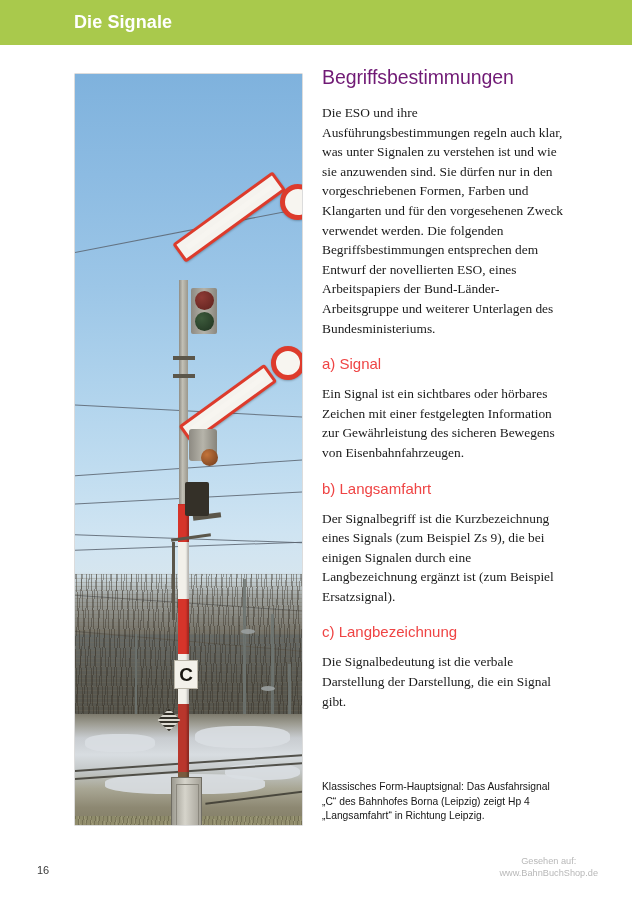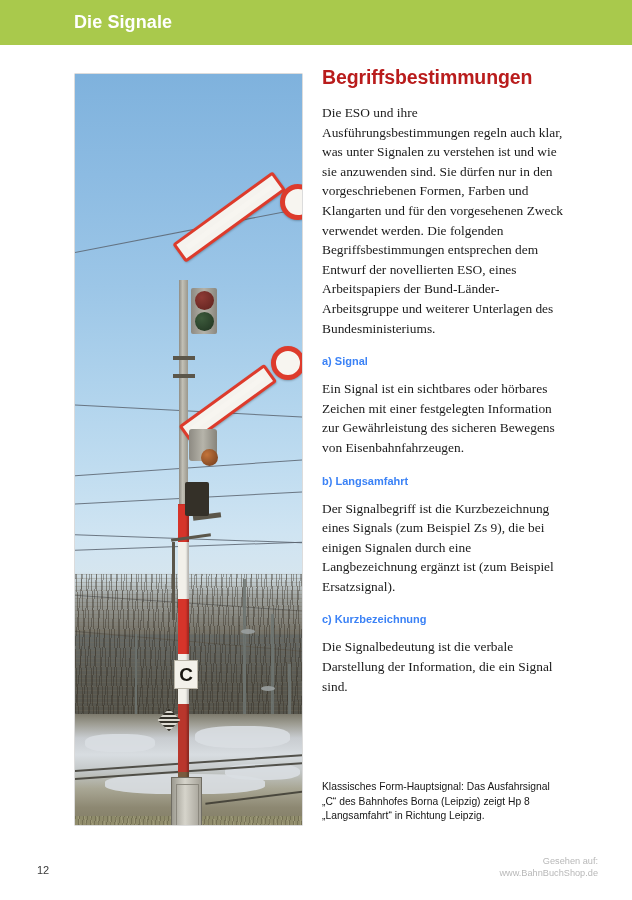--- a/index.html
+++ b/index.html
@@ -312,38 +312,38 @@
   
   .col-right {
     position: absolute;
     left: 322px;
     top: 66px;
     width: 242px;
   }
   .h1 {
     font-family: "Liberation Sans", sans-serif;
     font-size: 19.5px;
-    font-weight: bold;
-    color: #b91c1c;
+    font-weight: normal;
+    color: #701a75;
     margin: 0 0 14px 0;
     letter-spacing: -0.1px;
   }
   .body-text {
     font-family: "Liberation Serif", serif;
     font-size: 13.4px;
     line-height: 19.6px;
     color: #1a1a1a;
     margin: 0 0 17px 0;
     text-align: left;
   }
   .sub-h {
     font-family: "Liberation Sans", sans-serif;
-    font-size: 11px;
-    font-weight: bold;
-    color: #3b82f6;
+    font-size: 15px;
+    font-weight: normal;
+    color: #ef4444;
     margin: 0 0 1px 0;
   }
   .section { margin-bottom: 17px; }
   .section .body-text { margin-bottom: 0; margin-top: 12px; }
 
   .caption {
     position: absolute;
     left: 322px;
     top: 780px;
     width: 238px;
@@ -359,21 +359,21 @@
     left: 37px;
     top: 864px;
     font-family: "Liberation Sans", sans-serif;
     font-size: 11px;
     color: #3a3a3a;
   }
   .watermark {
     position: absolute;
     right: 34px;
     top: 856px;
-    text-align: right;
+    text-align: center;
     font-family: "Liberation Sans", sans-serif;
     font-size: 9.2px;
     line-height: 11.6px;
     color: #b8b8b8;
   }
 </style>
 </head>
 <body>
 
 <div class="header-bar"></div>
@@ -464,25 +464,25 @@
     <div class="sub-h">a) Signal</div>
     <p class="body-text">Ein Signal ist ein sichtbares oder hörbares Zeichen mit einer festgelegten Information zur Gewährleistung des sicheren Bewegens von Eisenbahnfahrzeugen.</p>
   </div>
 
   <div class="section">
     <div class="sub-h">b) Langsamfahrt</div>
     <p class="body-text">Der Signalbegriff ist die Kurzbezeichnung eines Signals (zum Beispiel Zs 9), die bei einigen Signalen durch eine Langbezeichnung ergänzt ist (zum Beispiel Ersatzsignal).</p>
   </div>
 
   <div class="section">
-    <div class="sub-h">c) Kurzbezeichnung</div>
-    <p class="body-text">Die Signalbedeutung ist die verbale Darstellung der Information, die ein Signal sind.</p>
+    <div class="sub-h">c) Langbezeichnung</div>
+    <p class="body-text">Die Signalbedeutung ist die verbale Darstellung der Darstellung, die ein Signal gibt.</p>
   </div>
 
 </div>
 
-<div class="caption">Klassisches Form-Hauptsignal: Das Ausfahrsignal „C“ des Bahnhofes Borna (Leipzig) zeigt Hp 8 „Langsamfahrt“ in Richtung Leipzig.</div>
-
-<div class="page-number">12</div>
+<div class="caption">Klassisches Form-Hauptsignal: Das Ausfahrsignal „C“ des Bahnhofes Borna (Leipzig) zeigt Hp 4 „Langsamfahrt“ in Richtung Leipzig.</div>
+
+<div class="page-number">16</div>
 <div class="watermark">
   <div>Gesehen auf:</div>
   <div>www.BahnBuchShop.de</div>
 </div>
 
 </body></html>

